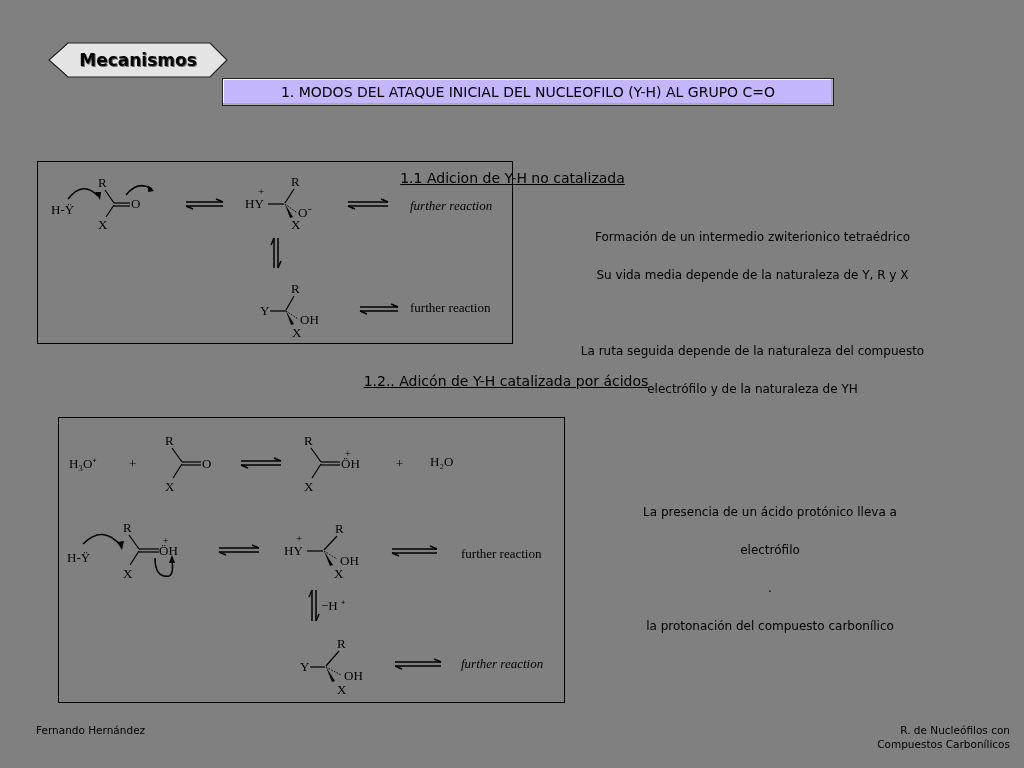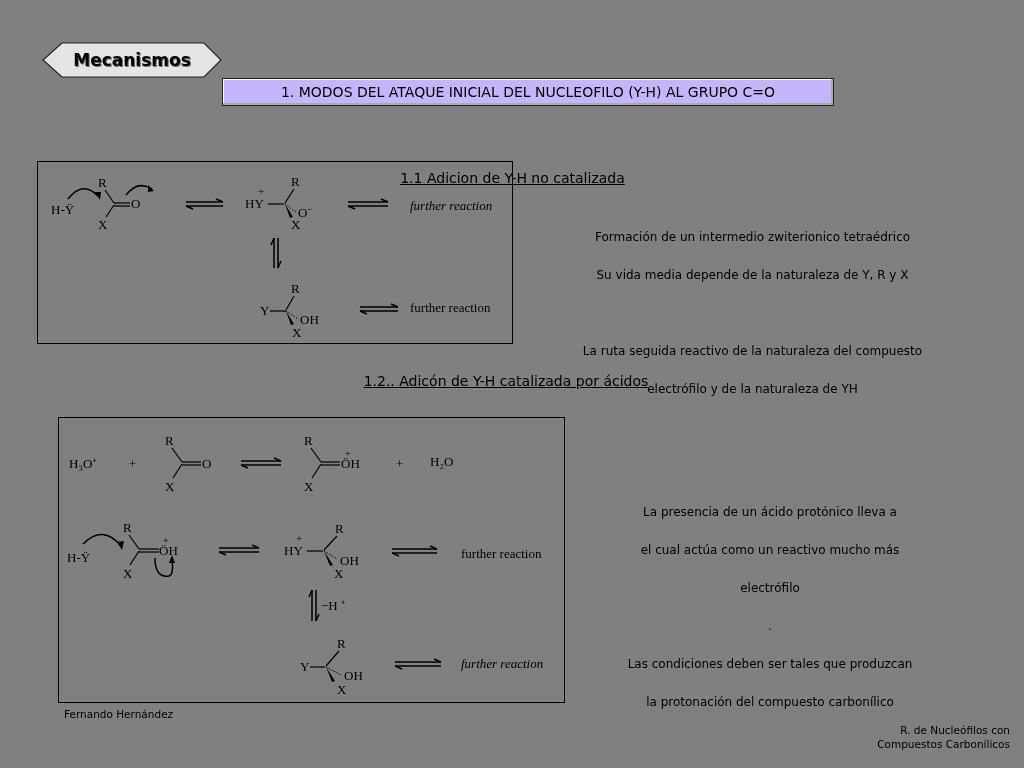--- a/index.html
+++ b/index.html
@@ -4,21 +4,21 @@
   <style>
     html, body { margin: 0; padding: 0; }
     body {
       width: 1024px; height: 768px; overflow: hidden; position: relative;
       background: #808080;
       font-family: "DejaVu Sans", sans-serif;
       color: #000;
     }
     
     .badge {
-      position: absolute; left: 42px; top: 42px; width: 180px; height: 36px;
+      position: absolute; left: 48px; top: 42px; width: 180px; height: 36px;
     }
     .badge svg { position: absolute; left: 0; top: 0; }
     .badge-label {
       position: absolute; left: 0; top: 0; width: 180px; height: 36px;
       line-height: 36px; text-align: center;
       font-weight: bold; font-size: 17px;
       text-shadow: 1px 1px 0 #666;
     }
     .section-header {
       position: absolute; left: 222px; top: 78px; width: 612px; height: 28px;
@@ -121,21 +121,21 @@
         <line x1="322" y1="149" x2="329" y2="152"></line>
     </g>
     <text class="chem" x="372" y="150">further reaction</text>
   </svg>
 </div>
 
 <div class="explain" style="left:530px; top:209px; width:445px;">
   <div>Formación de un intermedio zwiterionico tetraédrico</div>
   <div>Su vida media depende de la naturaleza de Y, R y X</div>
   <div style="height:19px"></div>
-  <div>La ruta seguida reactivo de la naturaleza del compuesto</div>
+  <div>La ruta seguida depende de la naturaleza del compuesto</div>
   <div>electrófilo y de la naturaleza de YH</div>
 </div>
 
 <div class="subtitle" style="left:310px; top:373px; width:392px;">1.2.. Adicón de Y-H catalizada por ácidos</div>
 
 <div class="scheme" style="left:58px; top:417px; width:507px; height:286px;">
   <svg width="507" height="286">
 
     <text class="chem" x="10" y="50">H₃O⁺</text>
     <text class="chem" x="70" y="50">+</text>
@@ -220,25 +220,23 @@
         <line x1="375" y1="241" x2="382" y2="244"></line>
       <line x1="336" y1="248" x2="382" y2="248"></line>
         <line x1="336" y1="248" x2="343" y2="251"></line>
     </g>
     <text class="chem-it" x="402" y="250">further reaction</text>
   </svg>
 </div>
 
 <div class="explain" style="left:580px; top:484px; width:380px;">
   <div>La presencia de un ácido protónico lleva a</div>
-  <div>el cual actúa como un  reactivo mucho más</div>
   <div>electrófilo</div>
   <div>.</div>
-  <div>Las condiciones deben ser tales que produzcan</div>
   <div>la protonación del compuesto carbonílico</div>
   
 </div>
 
-<div class="footer" style="left:36px; top:707px;margin-left:28px;">Fernando Hernández</div>
+<div class="footer" style="left:36px; top:723px;">Fernando Hernández</div>
 <div class="footer" style="left:850px; top:723px; width:160px; text-align:right;">
   <div>R. de Nucleófilos con</div>
   <div>Compuestos Carbonílicos</div>
 </div>
 
 </body></html>

